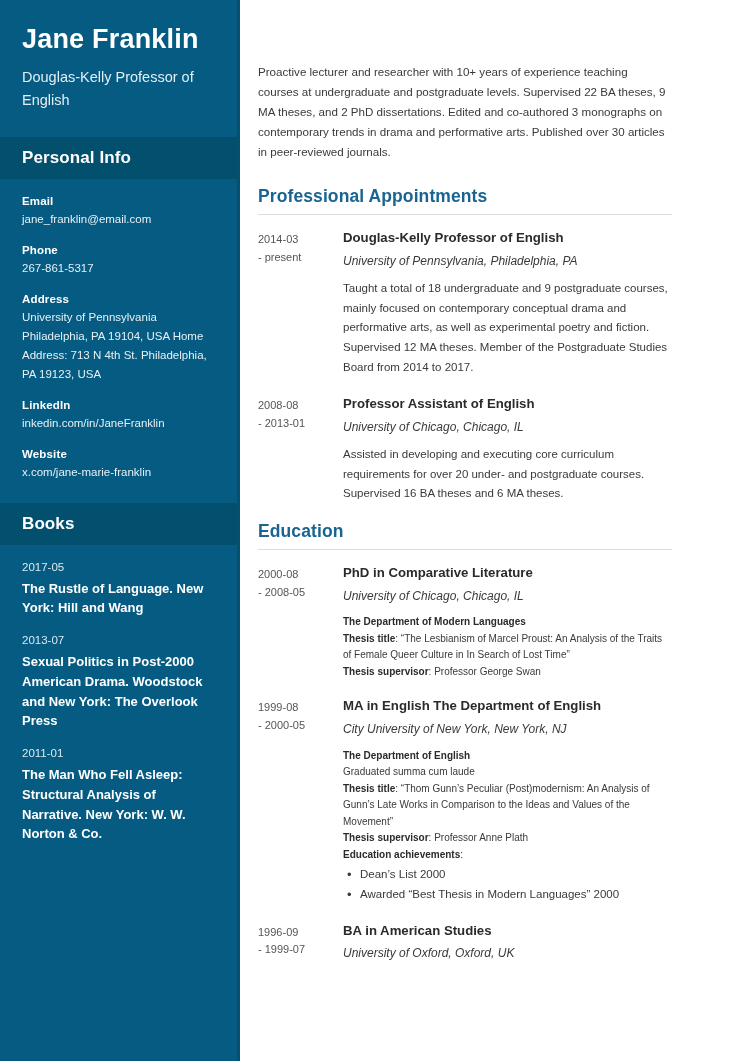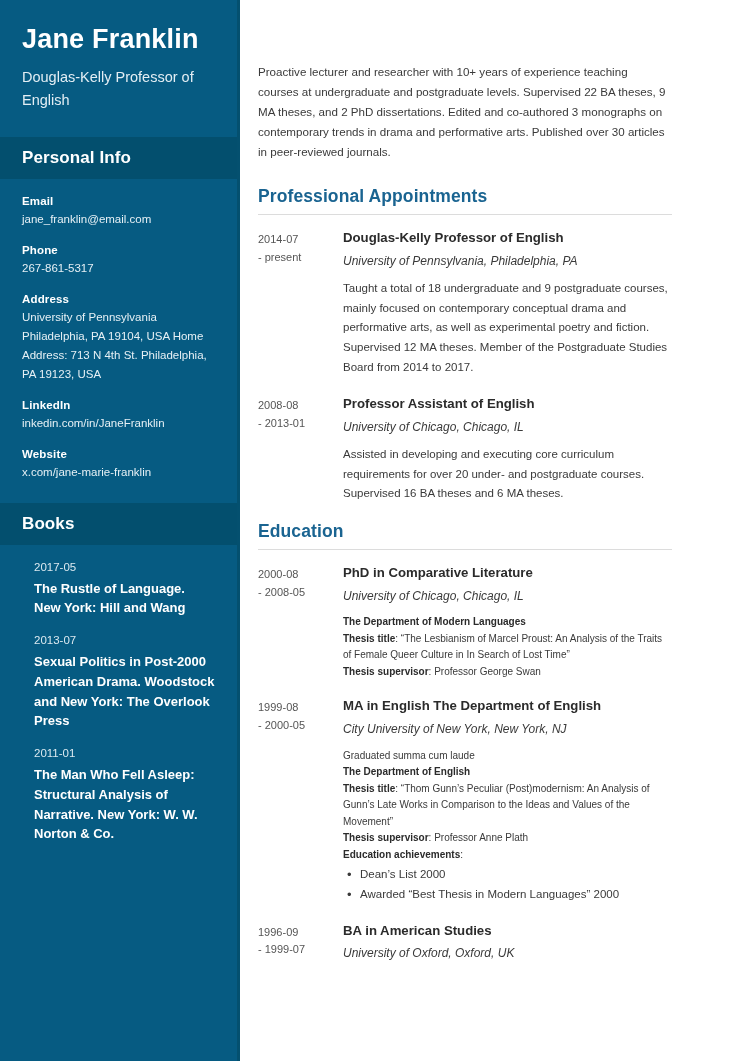--- a/index.html
+++ b/index.html
@@ -76,21 +76,21 @@
     letter-spacing: 0.15px;
   }
 
   .info-value {
     font-size: 11.5px;
     line-height: 1.65;
     color: #e6f0f5;
     word-break: break-word;
   }
 
-  .book-entry { margin-bottom: 16px; margin-left: 12px; }
+  .book-entry { margin-bottom: 16px; }
 
   .book-date {
     font-size: 11.5px;
     color: #dbe9f0;
     margin-bottom: 6px;
   }
 
   .book-title {
     font-size: 13px;
     font-weight: bold;
@@ -266,21 +266,21 @@
   <main class="main">
 
     <p class="summary">Proactive lecturer and researcher with 10+ years of experience teaching courses at undergraduate and postgraduate levels. Supervised 22 BA theses, 9 MA theses, and 2 PhD dissertations. Edited and co-authored 3 monographs on contemporary trends in drama and performative arts. Published over 30 articles in peer-reviewed journals.</p>
 
     <section class="section">
       <div class="section-title">Professional Appointments</div>
       <div class="section-rule"></div>
 
       <div class="entry">
         <div class="entry-dates">
-          <div>2014-07</div>
+          <div>2014-03</div>
           <div>- present</div>
         </div>
         <div class="entry-body">
           <div class="entry-title">Douglas-Kelly Professor of English</div>
           <div class="entry-org">University of Pennsylvania, Philadelphia, PA</div>
           <div class="entry-desc">Taught a total of 18 undergraduate and 9 postgraduate courses, mainly focused on contemporary conceptual drama and performative arts, as well as experimental poetry and fiction. Supervised 12 MA theses. Member of the Postgraduate Studies Board from 2014 to 2017.</div>
         </div>
       </div>
 
       <div class="entry">
@@ -315,22 +315,22 @@
       </div>
 
       <div class="entry">
         <div class="entry-dates">
           <div>1999-08</div>
           <div>- 2000-05</div>
         </div>
         <div class="entry-body">
           <div class="entry-title">MA in English The Department of English</div>
           <div class="entry-org">City University of New York, New York, NJ</div>
+          <div class="detail-line bold">The Department of English</div>
           <div class="detail-line">Graduated summa cum laude</div>
-          <div class="detail-line bold">The Department of English</div>
           <div class="detail-line"><span class="lbl">Thesis title</span><span>: “Thom Gunn’s Peculiar (Post)modernism: An Analysis of Gunn’s Late Works in Comparison to the Ideas and Values of the Movement”</span></div>
           <div class="detail-line"><span class="lbl">Thesis supervisor</span><span>: Professor Anne Plath</span></div>
           <div class="detail-line"><span class="lbl">Education achievements</span><span>:</span></div>
           <ul class="bullets">
             <li>Dean’s List 2000</li>
             <li>Awarded “Best Thesis in Modern Languages” 2000</li>
           </ul>
         </div>
       </div>
 

